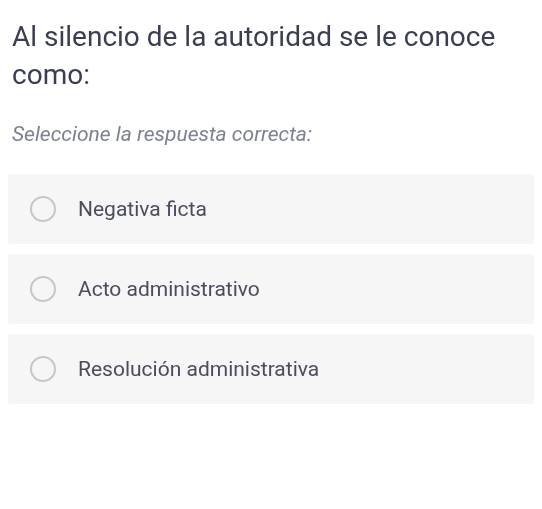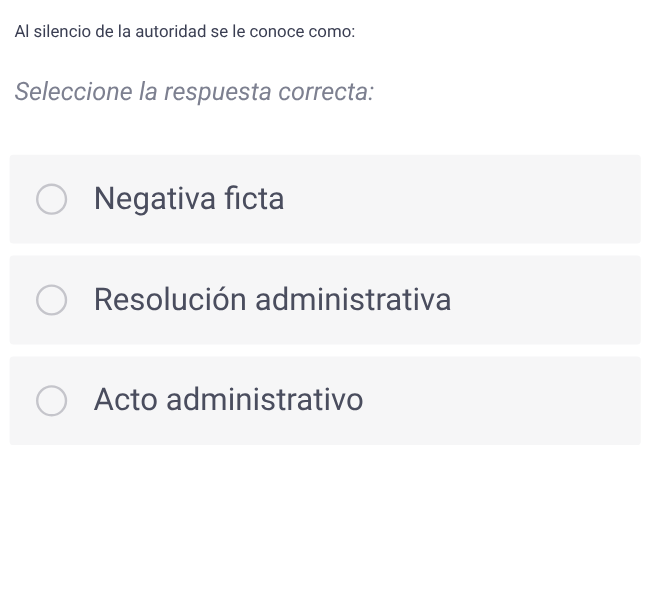--- a/index.html
+++ b/index.html
@@ -7,33 +7,33 @@
       padding: 0;
       box-sizing: border-box;
     }
     body {
       font-family: -apple-system, BlinkMacSystemFont, 'Segoe UI', Roboto, 'Helvetica Neue', Arial, sans-serif;
       background: #ffffff;
       width: 542px;
       padding: 18px 8px 0 8px;
     }
     .question-text {
-      font-size: 14px;
+      font-size: 28px;
       color: #3a3e52;
       font-weight: 400;
       line-height: 1.35;
       margin-bottom: 28px;
       padding: 0 4px;
     }
     .instruction-text {
       font-size: 21px;
       color: #7d8090;
       font-style: italic;
       font-weight: 400;
-      margin-bottom: 40px;
+      margin-bottom: 28px;
       padding: 0 4px;
     }
     .options-container {
       display: flex;
       flex-direction: column;
       gap: 10px;
     }
     .option-item {
       background: #f6f6f7;
       border-radius: 3px;
@@ -45,21 +45,21 @@
     }
     .radio-circle {
       width: 26px;
       height: 26px;
       border: 2px solid #c5c5cb;
       border-radius: 50%;
       flex-shrink: 0;
       background: transparent;
     }
     .option-label {
-      font-size: 26px;
+      font-size: 21px;
       color: #4a4d5e;
       font-weight: 400;
     }
   </style>
 </head>
 <body>
 
 <div class="question-text">Al silencio de la autoridad se le conoce como:</div>
 
 <div class="instruction-text">Seleccione la respuesta correcta:</div>
@@ -67,21 +67,21 @@
 <div class="options-container">
 
   <div class="option-item">
     <span class="radio-circle"></span>
     <span class="option-label">Negativa ficta</span>
   </div>
 
 
   <div class="option-item">
     <span class="radio-circle"></span>
-    <span class="option-label">Resolución administrativa</span>
+    <span class="option-label">Acto administrativo</span>
   </div>
 
   <div class="option-item">
     <span class="radio-circle"></span>
-    <span class="option-label">Acto administrativo</span>
+    <span class="option-label">Resolución administrativa</span>
   </div>
 
 </div>
 
 </body></html>

